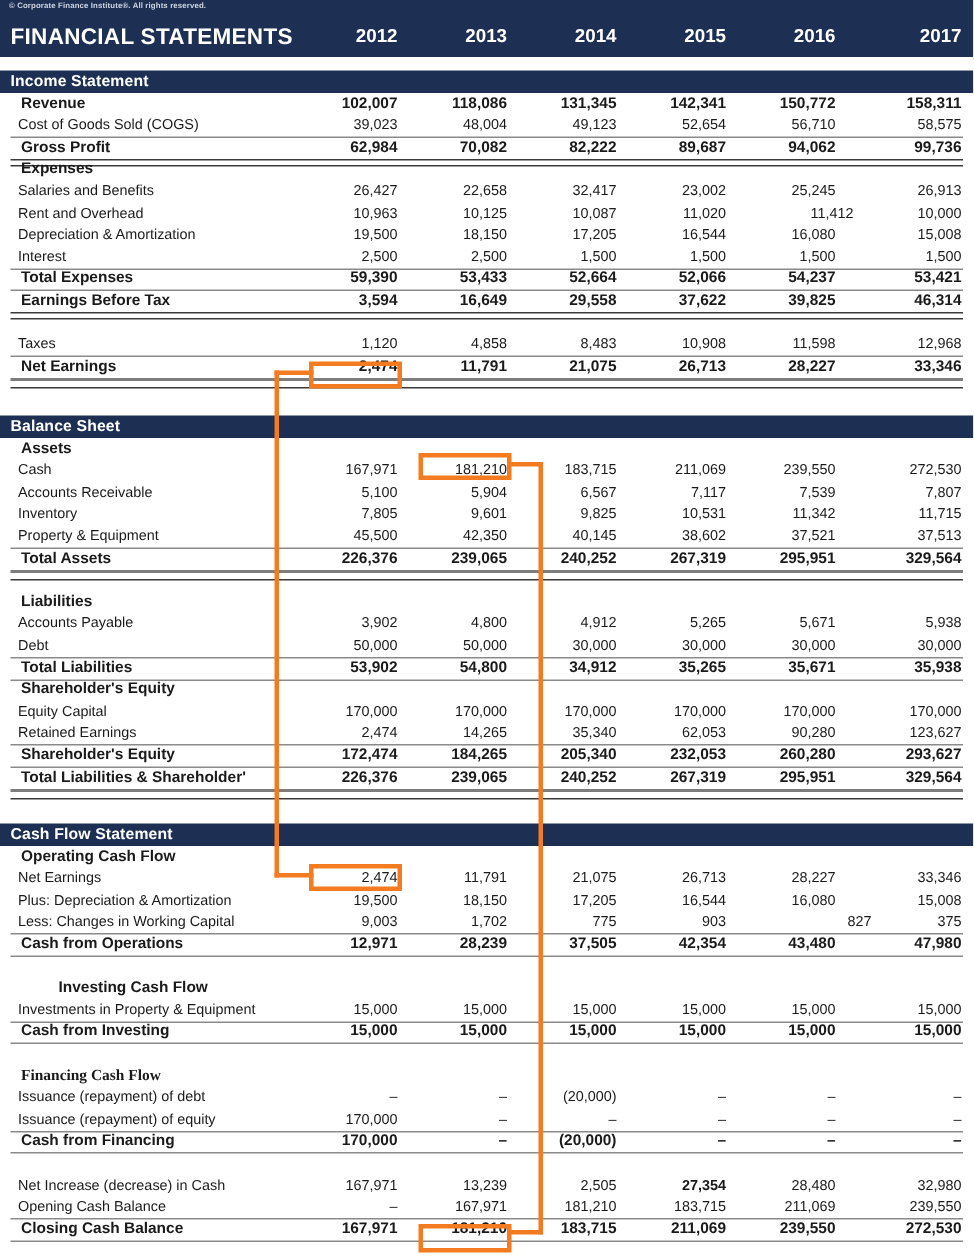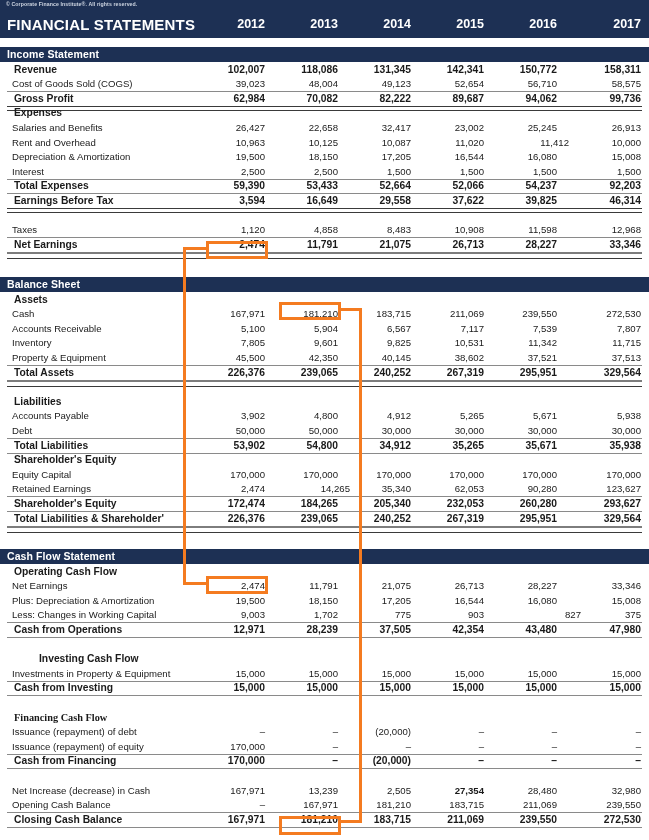--- a/index.html
+++ b/index.html
@@ -165,21 +165,21 @@
         <div class="v" style="left: 566px; width: 75px;">1,500</div>
       </div>
       <div class="rule thin" style="left: 7px; width: 635px; top: 178.7px;"></div>
       <div class="row bold" style="top: 180.3px;">
         <div class="lbl ind1 b">Total Expenses</div>
         <div class="v" style="left: 190px; width: 75px;">59,390</div>
         <div class="v" style="left: 263px; width: 75px;">53,433</div>
         <div class="v" style="left: 336px; width: 75px;">52,664</div>
         <div class="v" style="left: 409px; width: 75px;">52,066</div>
         <div class="v" style="left: 482px; width: 75px;">54,237</div>
-        <div class="v" style="left: 566px; width: 75px;">92,203</div>
+        <div class="v" style="left: 566px; width: 75px;">53,421</div>
       </div>
       <div class="rule thin" style="left: 7px; width: 635px; top: 193.3px;"></div>
       <div class="row bold" style="top: 194.9px;">
         <div class="lbl ind1 b">Earnings Before Tax</div>
         <div class="v" style="left: 190px; width: 75px;">3,594</div>
         <div class="v" style="left: 263px; width: 75px;">16,649</div>
         <div class="v" style="left: 336px; width: 75px;">29,558</div>
         <div class="v" style="left: 409px; width: 75px;">37,622</div>
         <div class="v" style="left: 482px; width: 75px;">39,825</div>
         <div class="v" style="left: 566px; width: 75px;">46,314</div>
@@ -334,21 +334,21 @@
         <div class="v" style="left: 190px; width: 75px;">170,000</div>
         <div class="v" style="left: 263px; width: 75px;">170,000</div>
         <div class="v" style="left: 336px; width: 75px;">170,000</div>
         <div class="v" style="left: 409px; width: 75px;">170,000</div>
         <div class="v" style="left: 482px; width: 75px;">170,000</div>
         <div class="v" style="left: 566px; width: 75px;">170,000</div>
       </div>
       <div class="row" style="top: 483.3px;">
         <div class="lbl ind3">Retained Earnings</div>
         <div class="v" style="left: 190px; width: 75px;">2,474</div>
-        <div class="v" style="left: 263px; width: 75px; padding-left: 12px;">14,265</div>
+        <div class="v" style="left: 263px; width: 75px;">14,265</div>
         <div class="v" style="left: 336px; width: 75px;">35,340</div>
         <div class="v" style="left: 409px; width: 75px;">62,053</div>
         <div class="v" style="left: 482px; width: 75px;">90,280</div>
         <div class="v" style="left: 566px; width: 75px;">123,627</div>
       </div>
       <div class="rule thin" style="left: 7px; width: 635px; top: 496.3px;"></div>
       <div class="row bold" style="top: 497.9px;">
         <div class="lbl ind1 b">Shareholder's Equity</div>
         <div class="v" style="left: 190px; width: 75px;">172,474</div>
         <div class="v" style="left: 263px; width: 75px;">184,265</div>

